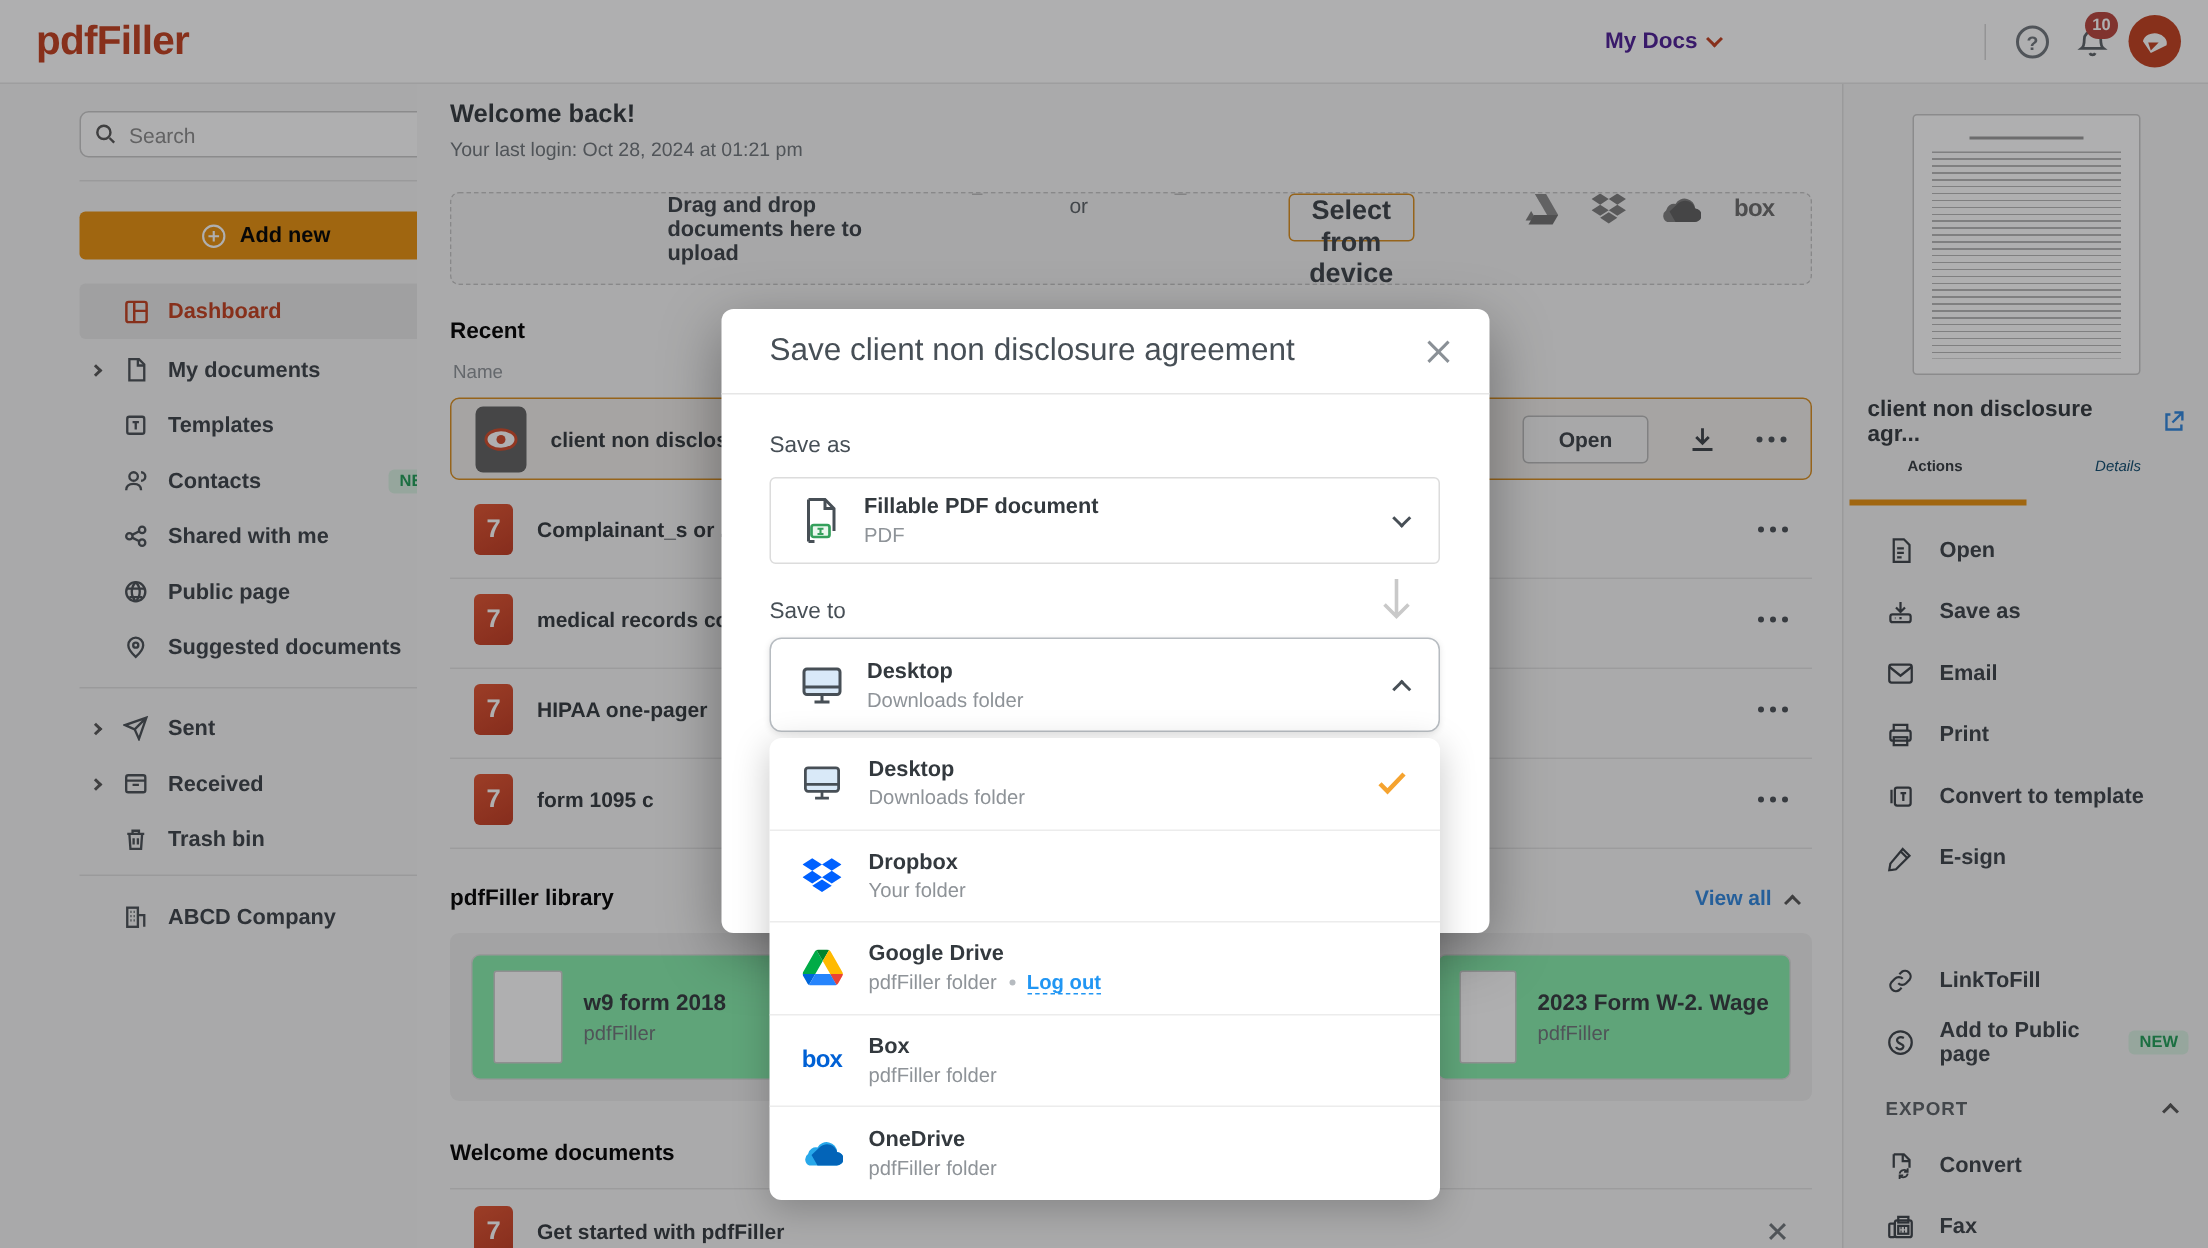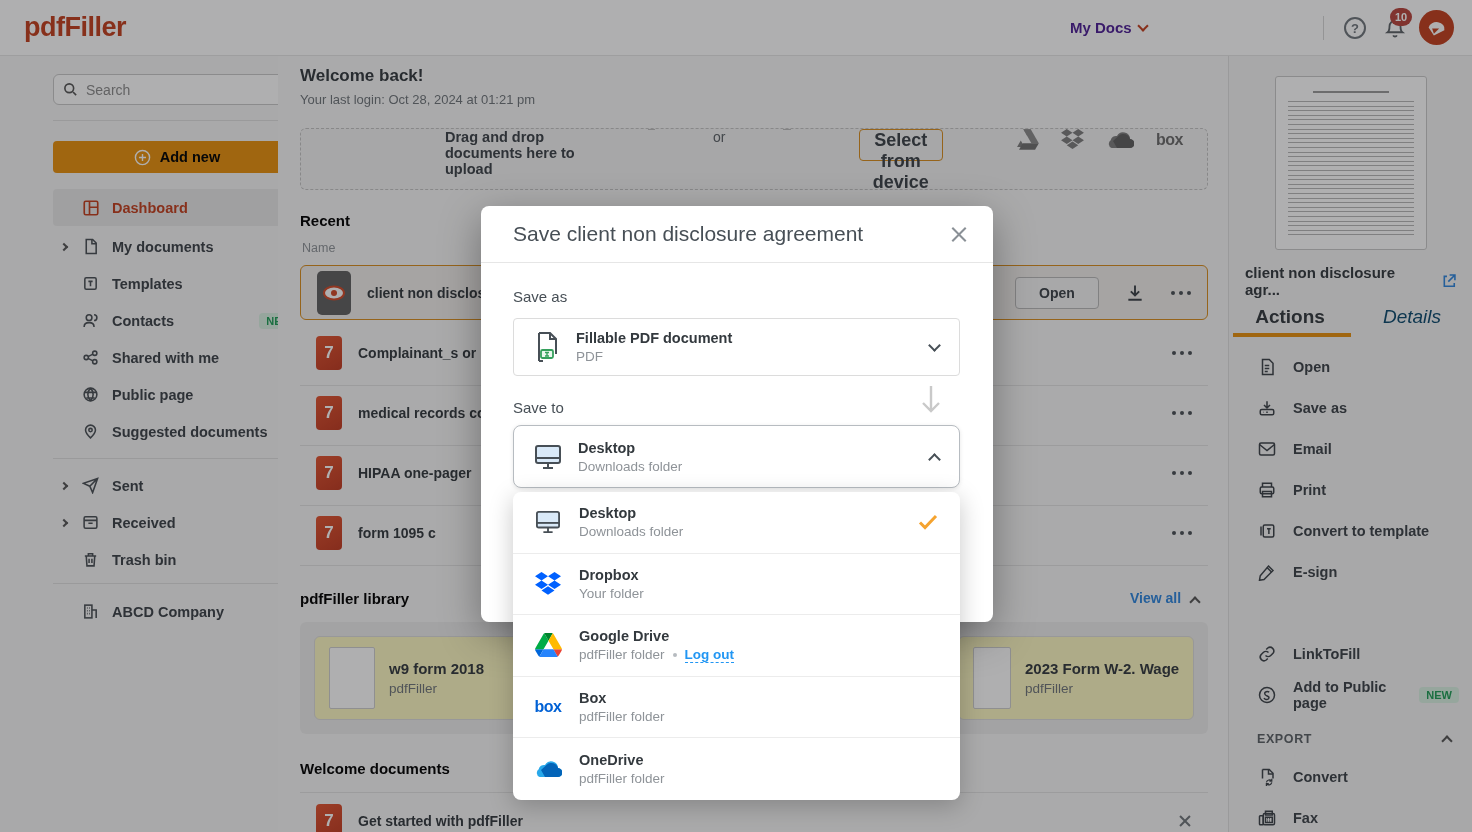--- a/index.html
+++ b/index.html
@@ -56,38 +56,38 @@
   .docname { font-size:14px; font-weight:bold; color:#33393e; white-space:nowrap; overflow:hidden; }
   .rowright { margin-left:auto; display:flex; align-items:center; gap:26px; }
   .openbtn { width:84px; height:32px; background:#f4f4f4; border:1px solid #b9b9b9; border-radius:4px; font-size:14px; font-weight:bold; color:#3c4248; }
   .dots { display:inline-flex; gap:4px; }
   .dots i { width:4px; height:4px; border-radius:50%; background:#4a5055; }
   .redicon { width:26px; height:34px; border-radius:4px; background:linear-gradient(150deg,#e2532f,#c03a20); color:#fff; font-weight:bold; font-size:17px; display:flex; align-items:center; justify-content:center; flex:0 0 26px; }
   .eyeicon { width:34px; height:44px; border-radius:5px; background:#606060; display:flex; align-items:center; justify-content:center; flex:0 0 34px; }
   .viewall { color:#2e86de; font-size:14px; font-weight:bold; }
   .upchev { width:8px; height:8px; border-right:2px solid #555; border-bottom:2px solid #555; transform:rotate(-135deg); margin-top:4px; }
   .libbox { left:22px; top:566px; width:908px; height:112px; background:#ededed; border-radius:6px; }
-  .libcard { position:absolute; top:14px; height:84px; background:#fef9c3; border:1px solid #dcdcdc; border-radius:6px; display:flex; align-items:center; padding:0 14px; gap:14px; }
+  .libcard { position:absolute; top:14px; height:84px; background:#86efac; border:1px solid #dcdcdc; border-radius:6px; display:flex; align-items:center; padding:0 14px; gap:14px; }
   .thumb-s { width:46px; height:62px; background:#fff; border:1px solid #cfcfcf; border-radius:2px; padding:6px 5px; }
   .tlines { width:100%; height:100%; background:repeating-linear-gradient(#b9b9b9 0 1px, transparent 1px 4px); }
   .tlines.red { background:repeating-linear-gradient(#d98a7e 0 1px, transparent 1px 4px); }
   .cardtitle { font-size:15px; font-weight:bold; color:#33393e; white-space:nowrap; }
   .cardsub { font-size:13.5px; color:#6f757a; margin-top:4px; }
   .xmark { position:relative; width:14px; height:14px; }
   .xmark:before,.xmark:after { content:""; position:absolute; left:6px; top:0; width:2px; height:14px; background:#6f757a; }
   .xmark:before { transform:rotate(45deg); } .xmark:after { transform:rotate(-45deg); }
 
   
   .rsb { left:1228px; top:56px; width:244px; height:776px; background:#f4f4f4; border-left:1px solid #e0e0e0; }
   .bigthumb { left:46px; top:20px; width:152px; height:174px; background:#fff; border:1px solid #c9c9c9; border-radius:3px; padding:14px 12px; }
   .bigthumb .h { width:60%; height:2px; background:#9a9a9a; margin:0 auto 8px; }
   .bigthumb .b { width:100%; height:138px; background:repeating-linear-gradient(#b6b6b6 0 1px, transparent 1px 4.6px); }
   .doctitle { left:16px; top:208px; width:212px; font-size:15px; font-weight:bold; color:#33393e; display:flex; align-items:center; gap:8px; }
   .rtabs { left:0; top:244px; width:244px; height:34px; display:flex; }
-  .rtab { width:122px; text-align:center; font-size:19px; padding-top:6px; }
+  .rtab { width:122px; text-align:center; font-size:10px; padding-top:6px; }
   .rtab.on { font-weight:bold; color:#33393e; }
   .rtab.off { color:#0c4a6e;font-style:italic; }
   .tabbar { left:4px; top:277px; width:118px; height:4px; background:#e9910d; }
   .action-item { left:0; width:244px; height:41px; display:flex; align-items:center; padding-left:28px; gap:17px; font-size:14.5px; font-weight:bold; color:#3c4248; }
   .exportrow { left:0; width:244px; display:flex; align-items:center; padding:0 22px 0 28px; font-size:12.5px; font-weight:bold; color:#5b6166; letter-spacing:0.6px; }
   .exportrow .upchev { margin-left:auto; }
 
   
   .overlay { left:0; top:0; width:1472px; height:832px; background:rgba(20,20,22,0.34); z-index:40; }
   .modal { left:481px; top:206px; width:512px; height:416px; background:#fff; border-radius:8px; box-shadow:0 12px 40px rgba(0,0,0,0.35); z-index:50; }

